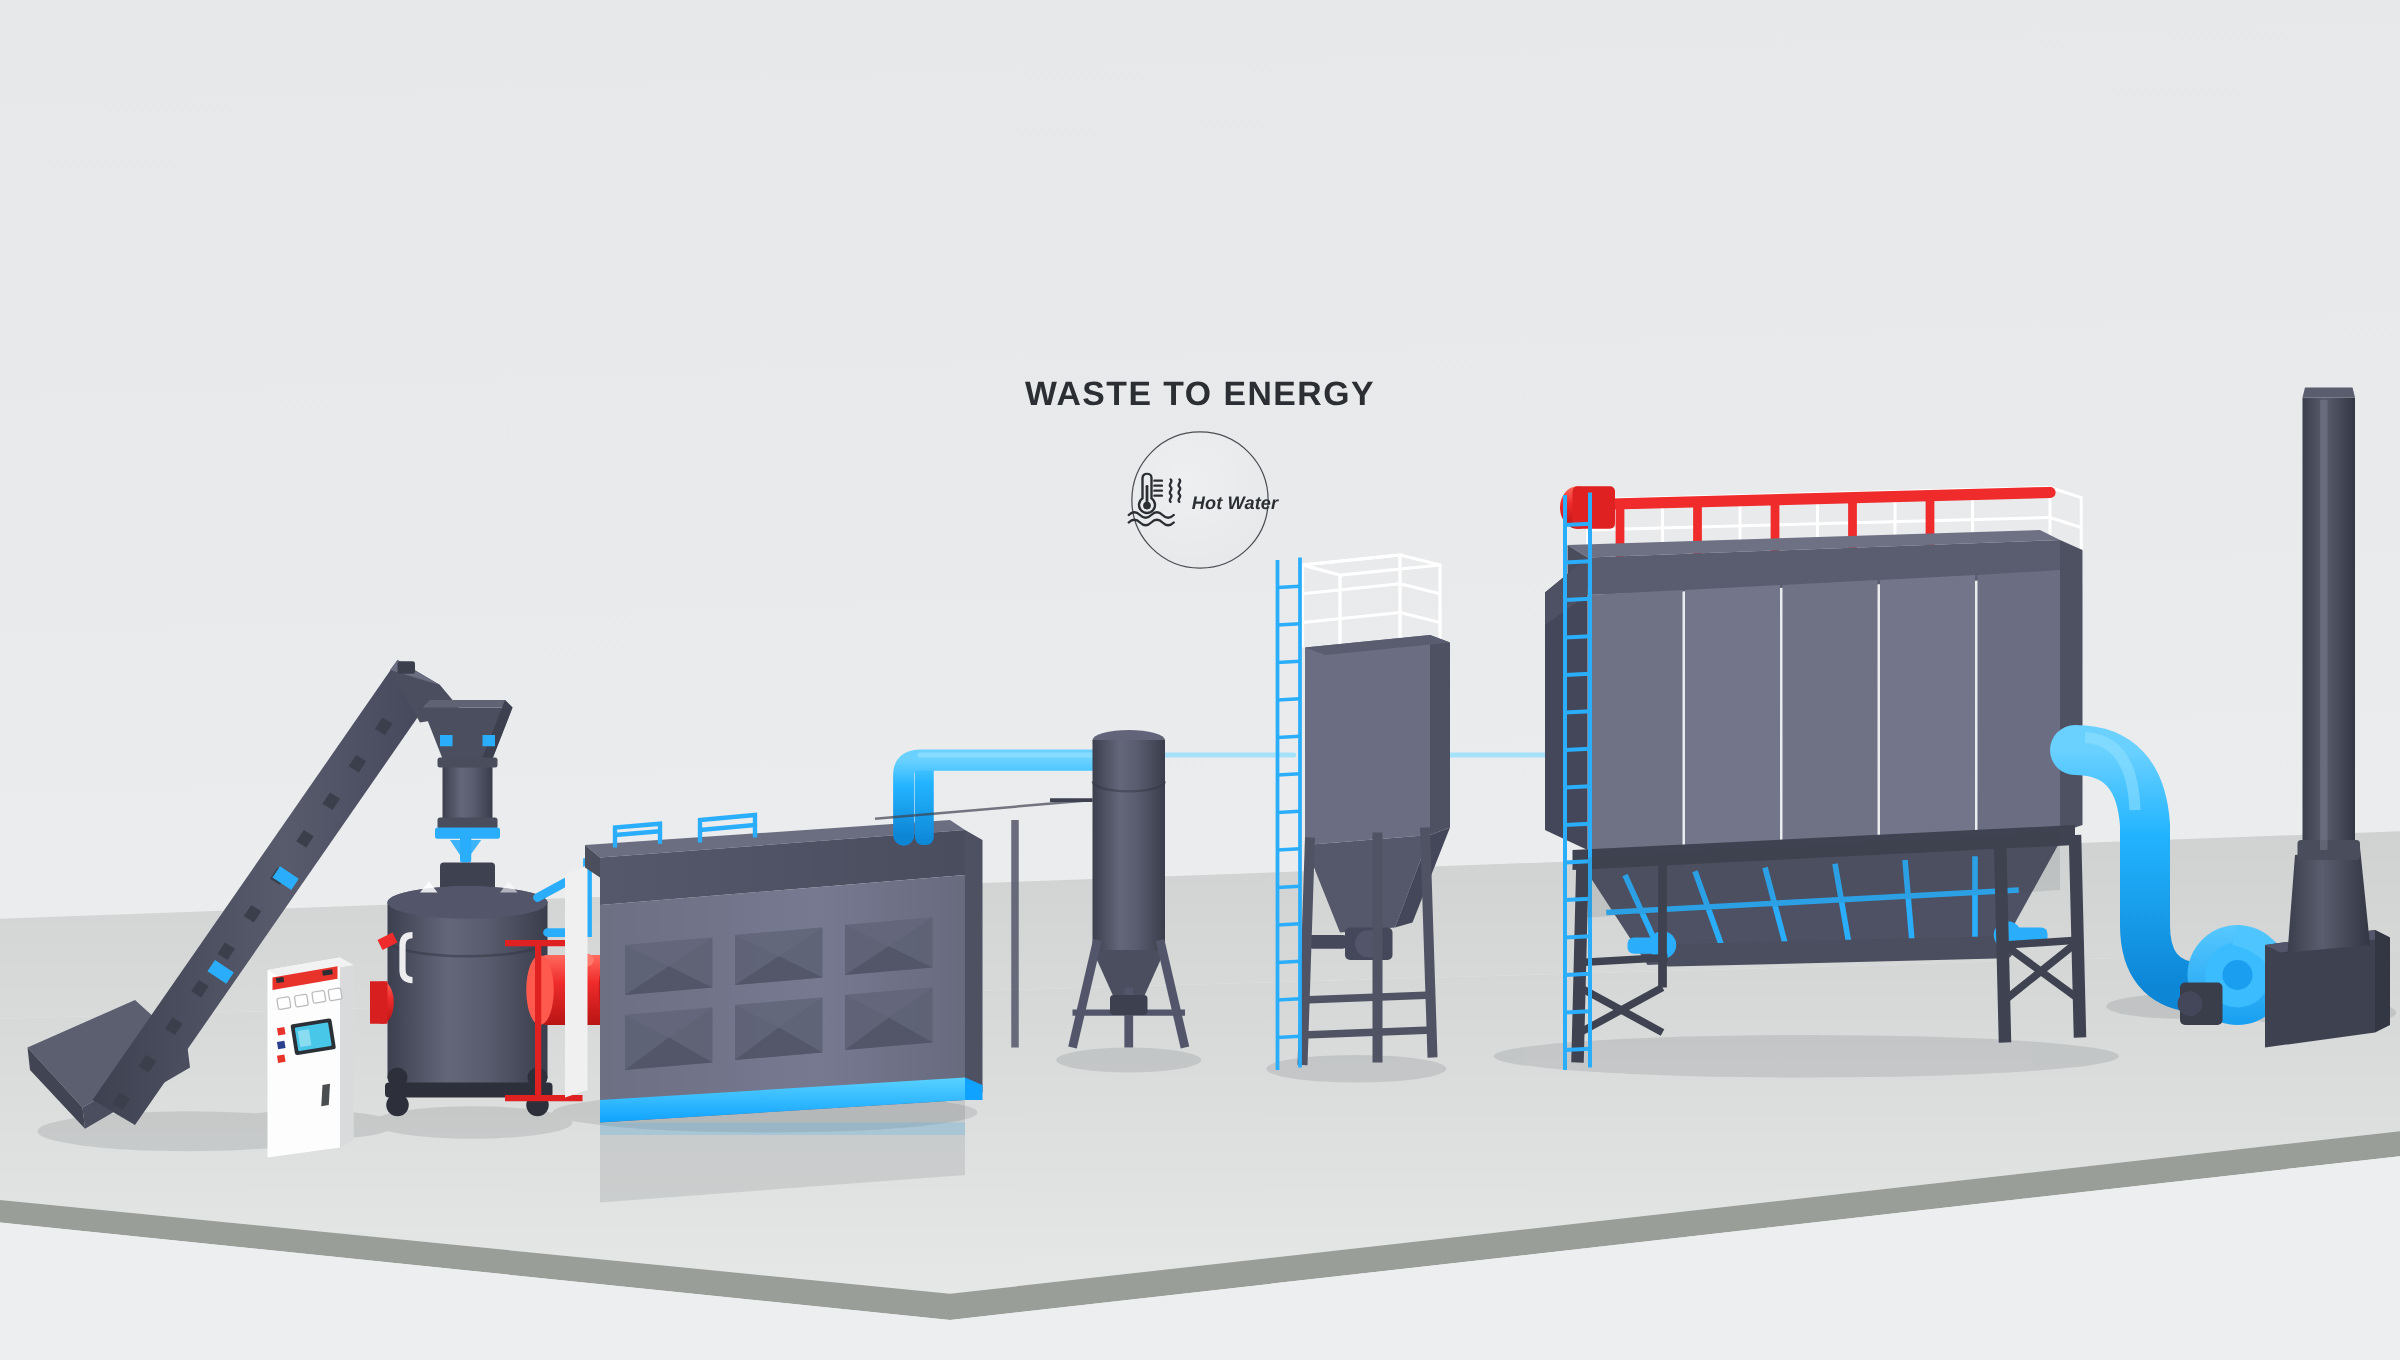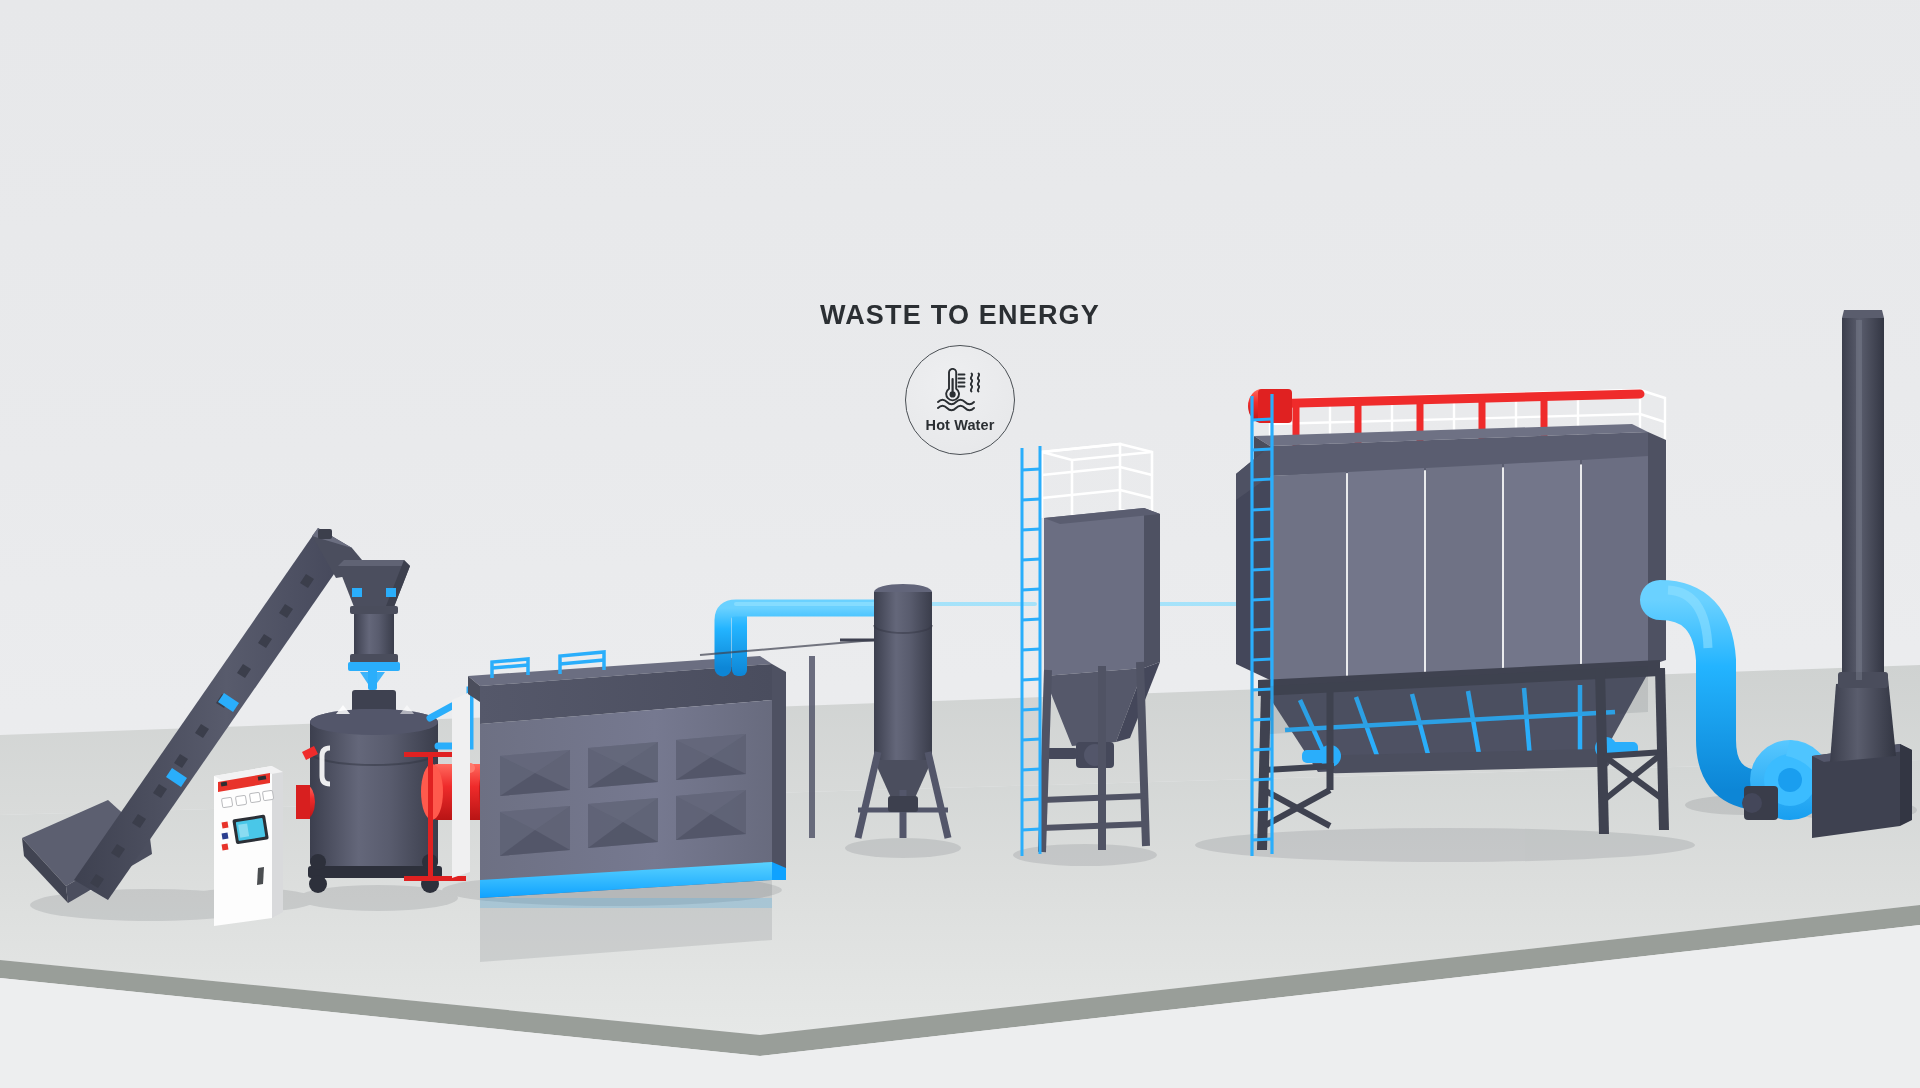--- a/index.html
+++ b/index.html
@@ -40,24 +40,25 @@
     transform: translateX(-50%);
     display: flex;
     gap: 16px;
   }
   .badge {
     width: 110px; height: 110px;
     border-radius: 50%;
     border: 1.3px solid #4a4f54;
     background: radial-gradient(circle at 42% 36%, #eeeff1 0%, #e8e9eb 70%, #e4e5e8 100%);
     display: flex;
-    flex-direction: column;
+    flex-direction: row;
     align-items: center;
     justify-content: center;
     box-sizing: border-box;
+    font-style: italic;
   }
   .badge svg { display:block; }
   .badge-label {
     margin-top: 5px;
     font-size: 14.5px;
     font-weight: bold;
     color: #2b2f33;
     letter-spacing: .1px;
     white-space: nowrap;
   }

